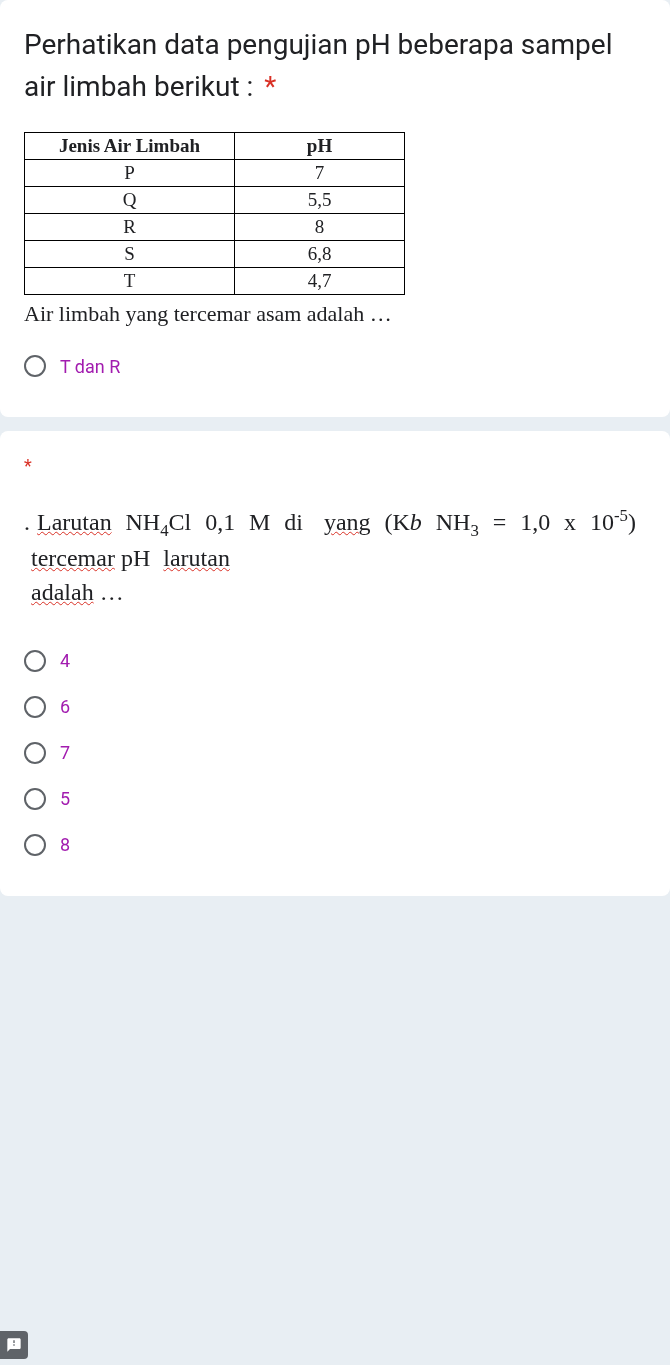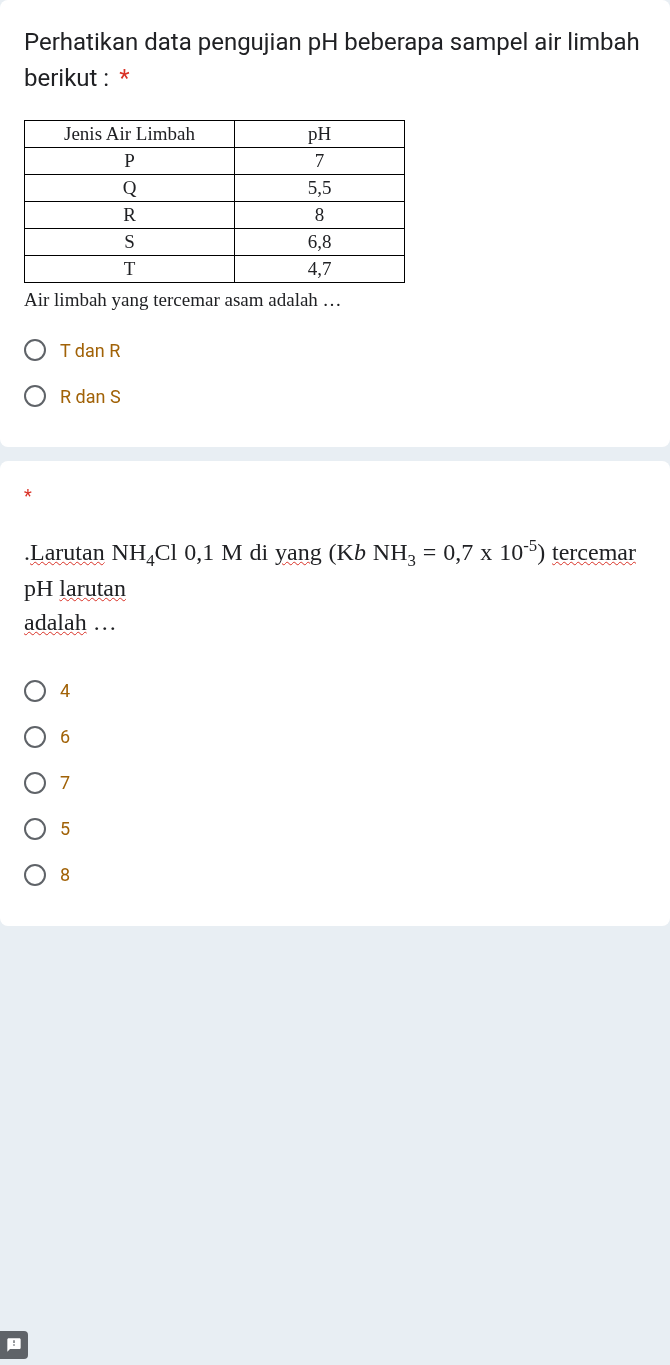--- a/index.html
+++ b/index.html
@@ -9,85 +9,86 @@
     width: 670px;
     color: #202124;
   }
   .card {
     background: #fff;
     border-radius: 8px;
     margin: 0 0 14px 0;
     padding: 24px 24px 28px 24px;
   }
   .question-text {
-    font-size: 24px;
+    font-size: 28px;
     line-height: 1.5;
     color: #202124;
     margin-bottom: 24px;
   }
   .required {
     color: #d93025;
     margin-left: 4px;
   }
   .data-table {
     border-collapse: collapse;
     font-family: "Times New Roman", serif;
     font-size: 19px;
     margin-bottom: 6px;
   }
   .data-table th, .data-table td {
     border: 1px solid #000;
     padding: 2px 10px;
     text-align: center;
     font-weight: normal;
   }
-  .data-table th { font-weight: normal; }
+  .data-table th { font-weight: bold; }
   .col-a { width: 210px; }
   .col-b { width: 170px; }
   .table-caption {
     font-family: "Times New Roman", serif;
-    font-size: 19px;
+    font-size: 22px;
     width: 390px;
     text-align: justify;
   }
   .options { margin-top: 16px; }
   .option-row {
     display: flex;
     align-items: center;
     padding: 12px 0;
   }
   .radio {
     width: 22px;
     height: 22px;
     border: 2px solid #5f6368;
     border-radius: 50%;
     flex-shrink: 0;
     margin-right: 14px;
   }
   .option-label {
     font-size: 18px;
-    color: #a16207;
+    color: #a21caf;
   }
   .required-top {
     color: #d93025;
     font-size: 18px;
     margin-bottom: 28px;
     display: block;
   }
   .formula-block {
     font-family: "Times New Roman", serif;
     font-size: 24px;
     line-height: 1.4;
     margin-bottom: 28px;
     text-align: justify;
     padding-right: 10px;
   }
   .wavy {
     text-decoration: underline wavy #d93025;
     text-decoration-thickness: 1px;
+    margin-left: 7px;
   }
   sub { font-size: 0.7em; vertical-align: sub; }
   sup { font-size: 0.7em; vertical-align: super; }
   .italic { font-style: italic; }
   .feedback-badge {
     position: fixed;
     left: 0;
     bottom: 6px;
     width: 28px;
     height: 28px;
@@ -137,32 +138,28 @@
     </tr>
   </tbody>
     </table>
   <div class="table-caption">Air limbah yang tercemar asam adalah …</div>
 
   <div class="options">
     <div class="option-row">
       <div class="radio"></div>
       <div class="option-label">T dan R</div>
     </div>
-    <div class="option-row">
-      <div class="radio"></div>
-      <div class="option-label">R dan S</div>
-    </div>
   </div>
 </div>
 
 <div class="card">
   <span class="required-top">*</span>
 
   <div class="formula-block">
-    <span>.</span><span class="wavy">Larutan</span><span> NH</span><sub>4</sub><span>Cl 0,1 M di </span><span class="wavy">yang</span><span> (K</span><span class="italic">b</span><span> NH</span><sub>3</sub><span> = 0,7 x 10</span><sup>-5</sup><span>) </span><span class="wavy">tercemar</span><span> pH </span><span class="wavy">larutan</span>
+    <span>.</span><span class="wavy">Larutan</span><span> NH</span><sub>4</sub><span>Cl 0,1 M di </span><span class="wavy">yang</span><span> (K</span><span class="italic">b</span><span> NH</span><sub>3</sub><span> = 1,0 x 10</span><sup>-5</sup><span>) </span><span class="wavy">tercemar</span><span> pH </span><span class="wavy">larutan</span>
     <br>
     <span class="wavy">adalah</span><span> …</span>
   </div>
 
   <div class="options">
     <div class="option-row">
       <div class="radio"></div>
       <div class="option-label">4</div>
     </div>
     <div class="option-row">

